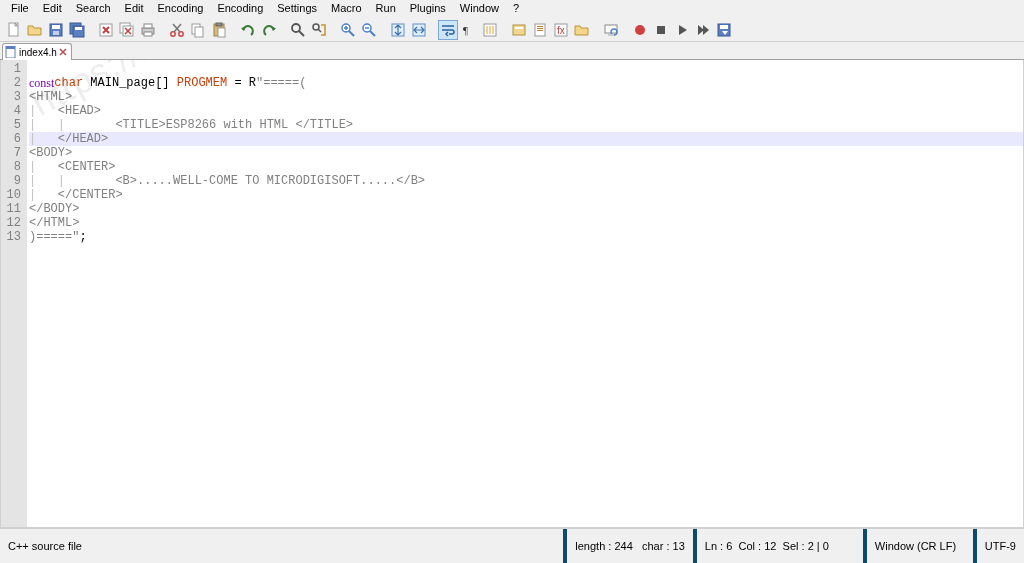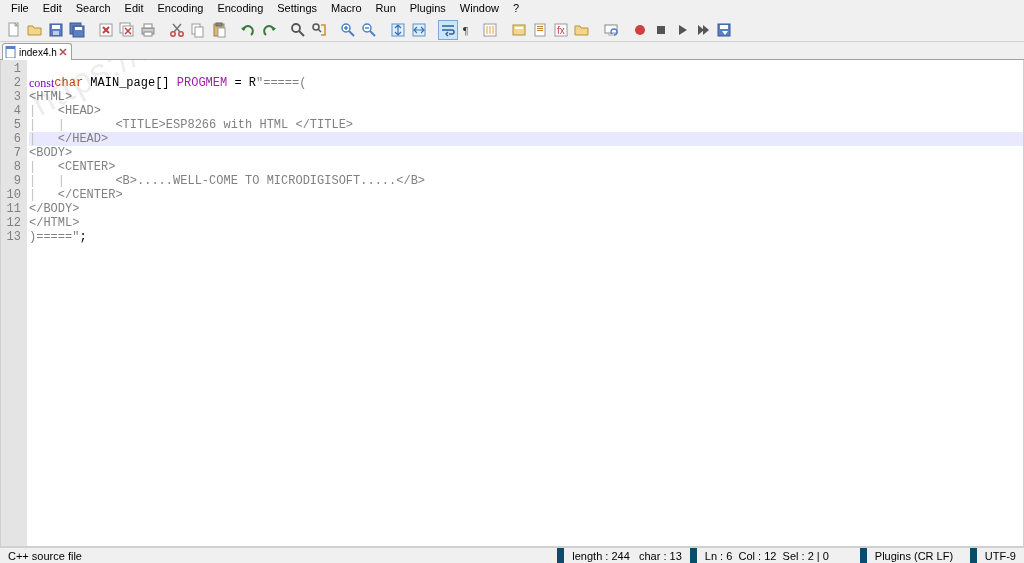--- a/index.html
+++ b/index.html
@@ -95,47 +95,47 @@
   flex: 1;
   background: #fff;
   padding: 2px 0 0 2px;
   white-space: pre;
   position: relative;
 }
 .codeline { height: 14px; display: flex; }
 .codeline.hl { background: #e8e8ff; width: 100%; }
 .kw-const { color: #8000c0; font-family: Liberation Serif, serif; }
 .kw-char { color: #c2410c; }
-.kw-progmem { color: #a21caf; }
+.kw-progmem { color: #c2410c; }
 .str { color: #808080; }
 .guide { color: #c0c0c0; }
 .watermark {
   position: absolute;
   left: 30px;
   top: 40px;
   font-size: 36px;
   color: rgba(0,0,0,0.07);
   transform: rotate(-28deg);
   transform-origin: left top;
   font-family: Arial, sans-serif;
   pointer-events: none;
   white-space: nowrap;
   letter-spacing: 1px;
 }
 .statusbar {
-  height: 16px;
+  height: 35px;
   background: #f0f0f0;
   border-top: 1px solid #d0d0d0;
   display: flex;
   align-items: center;
   font-size: 11px;
 }
 .status-cell {
   padding: 0 8px;
-  border-left: 7px solid #0c4a6e;
+  border-left: 4px solid #0c4a6e;
   height: 100%;
   display: flex;
   align-items: center;
 }
 .status-cell:first-child { border-left: none; flex: 0 0 auto; }
 .status-spacer { flex: 1; }
 </style>
 </head>
 <body>
 
@@ -404,15 +404,15 @@
     &nbsp;&nbsp;&nbsp;
     <span>char :</span>&nbsp;<span>13</span>
   </div>
   <div class="status-cell" style="min-width:170px">
     <span>Ln :</span>&nbsp;<span>6</span>
     &nbsp;&nbsp;
     <span>Col :</span>&nbsp;<span>12</span>
     &nbsp;&nbsp;
     <span>Sel :</span>&nbsp;<span>2 | 0</span>
   </div>
-  <div class="status-cell" style="min-width:110px">Plugins (CR LF)</div>
+  <div class="status-cell" style="min-width:110px">Window (CR LF)</div>
   <div class="status-cell" style="min-width:50px">UTF-9</div>
 </div>
 
 </body></html>

